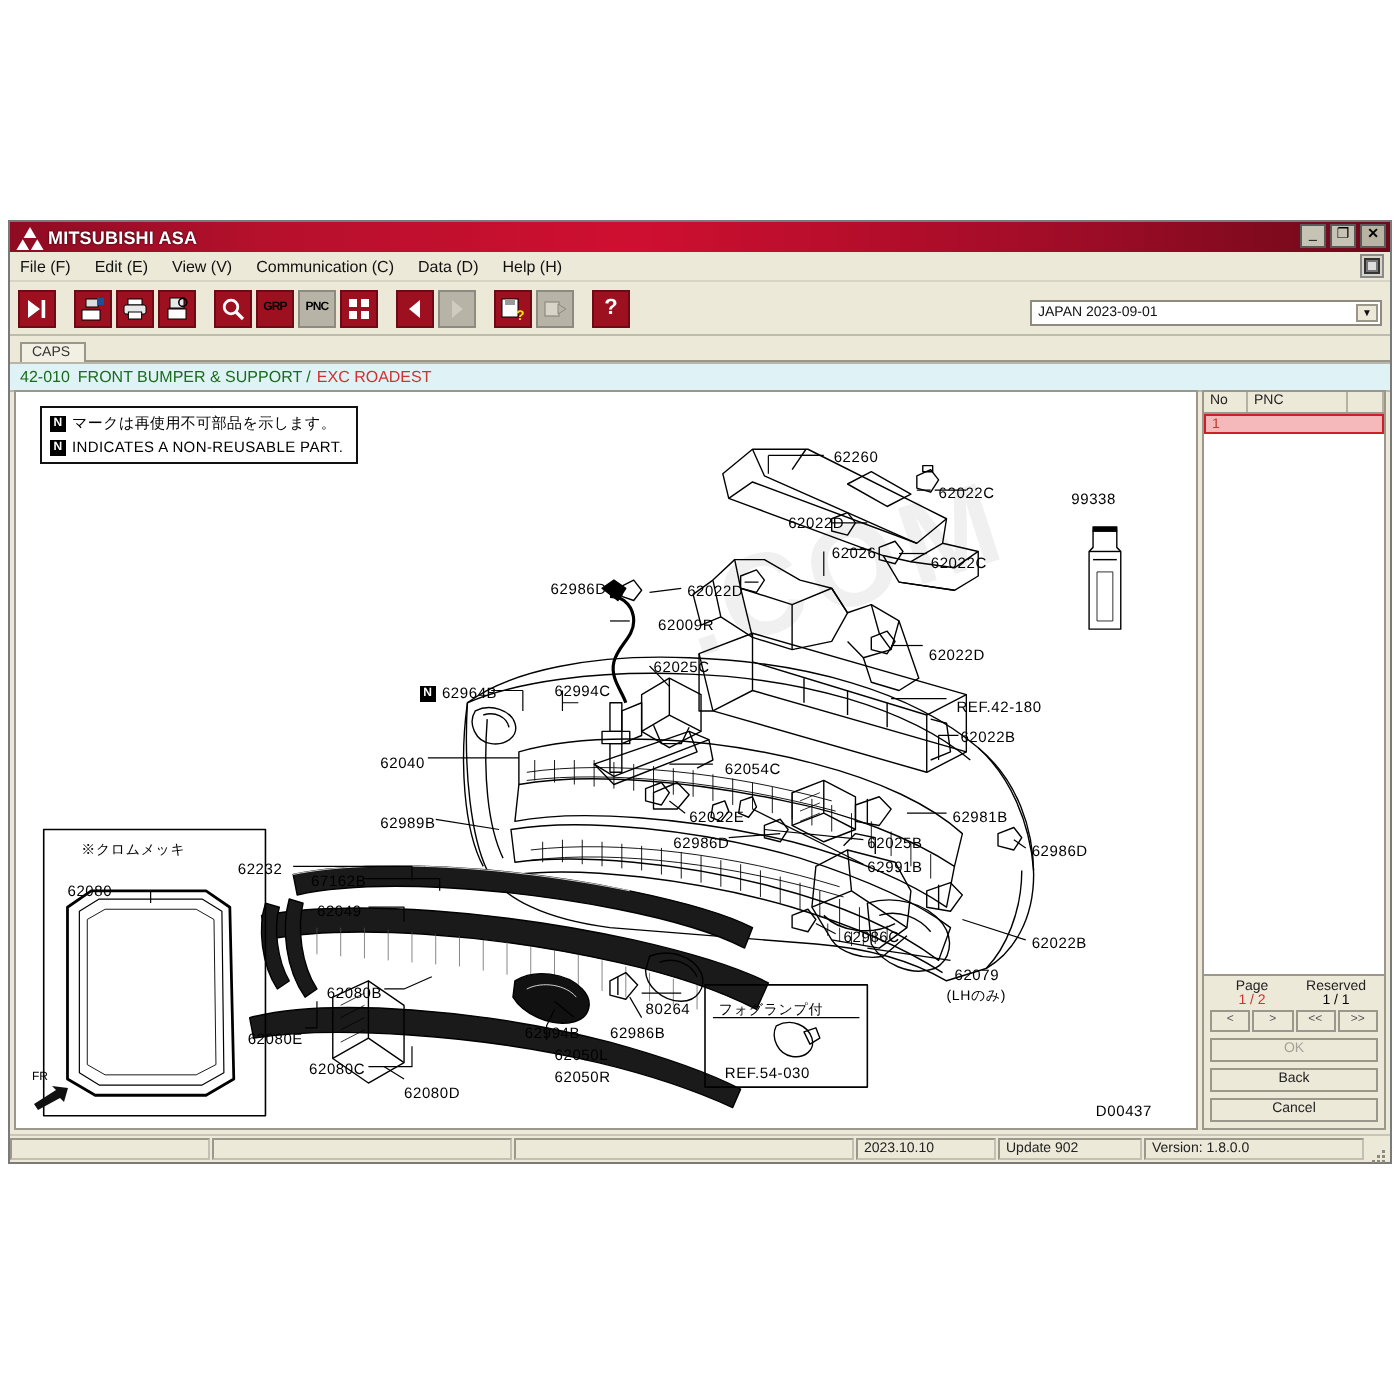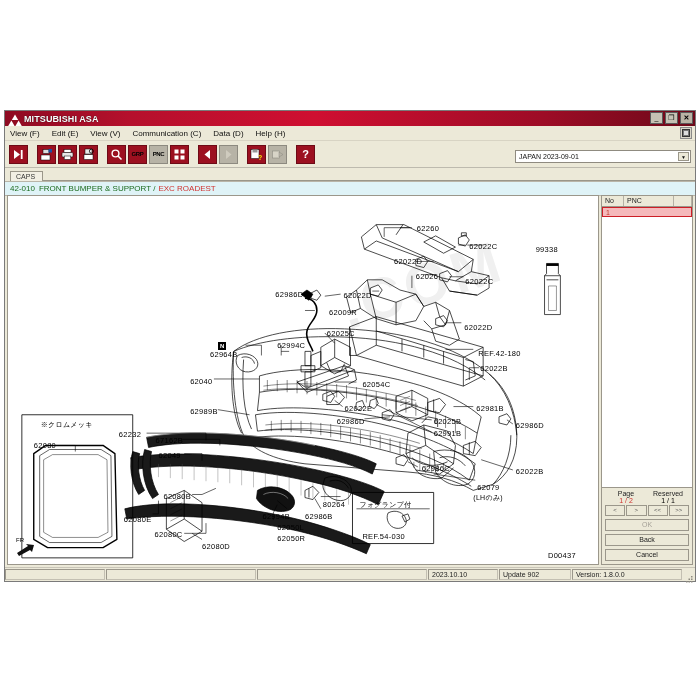--- a/index.html
+++ b/index.html
@@ -113,21 +113,21 @@
         background:#fff;}
   .note-line{font-size:7.5px;color:#000;display:flex;align-items:center;
              white-space:nowrap;letter-spacing:.2px;}
   .note-line + .note-line{margin-top:2px;}
   .nbox{display:inline-block;width:8px;height:8px;background:#000;color:#fff;
         font-size:6px;line-height:8px;text-align:center;margin-right:3px;font-weight:bold;}
 
   .lbl{position:absolute;font-size:7.5px;color:#000;white-space:nowrap;
        font-family:"Liberation Sans",sans-serif;letter-spacing:.3px;}
   .lbl.jp{font-size:7px;}
-  .lbl.nb{display:flex;align-items:center;flex-direction:column;}
+  .lbl.nb{display:flex;align-items:center;}
 
   .wm{position:absolute;font-size:58px;color:#f0f0f0;font-weight:bold;
       letter-spacing:4px;transform:rotate(-18deg);user-select:none;}
 
   .fr{position:absolute;left:8px;bottom:6px;font-size:6px;color:#000;}
 
   svg.art{position:absolute;left:0;top:0;width:100%;height:100%;pointer-events:none;}
 </style>
 </head>
 <body>
@@ -144,21 +144,21 @@
     </div>
     <div class="tb-title">MITSUBISHI ASA</div>
     <div class="tb-btns">
       <div class="tb-btn">_</div>
       <div class="tb-btn">❐</div>
       <div class="tb-btn close">✕</div>
     </div>
   </div>
 
   <div class="menubar">
-    <div class="menu-item">View (F)</div>
+    <div class="menu-item">File (F)</div>
     <div class="menu-item">Edit (E)</div>
     <div class="menu-item">View (V)</div>
     <div class="menu-item">Communication (C)</div>
     <div class="menu-item">Data (D)</div>
     <div class="menu-item">Help (H)</div>
     <div class="menu-right-icon">
       <svg width="8" height="8" viewBox="0 0 8 8">
           <rect x="0.5" y="0.5" width="7" height="7" fill="#777" stroke="#333"></rect>
           <rect x="2" y="2" width="4" height="4" fill="#ddd"></rect>
         </svg>
@@ -557,20 +557,30 @@
 
           <rect x="14" y="214" width="112" height="140" stroke-width="0.8"></rect>
 
           <rect x="348" y="290" width="82" height="50" stroke-width="0.8"></rect>
           <path d="M352 306 L426 306" stroke-width="0.6"></path>
           <path d="M384 310 C392 306 400 310 402 316 C404 322 398 326 392 325 C385 324 381 316 384 310"></path>
           <path d="M398 313 L404 311 L406 316 L401 319 Z"></path>
         </g>
       </svg>
 
+      <div class="note">
+        <div class="note-line">
+          <span class="nbox">N</span>
+          <span>マークは再使用不可部品を示します。</span>
+        </div>
+        <div class="note-line">
+          <span class="nbox">N</span>
+          <span>INDICATES A NON-REUSABLE PART.</span>
+        </div>
+      </div>
 
       <div id="callouts">
           <div class="lbl" style="left: 408.842px; top: 27.6px;">62260</div>
           <div class="lbl" style="left: 461.309px; top: 46px;">62022C</div>
           <div class="lbl" style="left: 527.634px; top: 49.0667px;">99338</div>
           <div class="lbl" style="left: 386.074px; top: 61.3333px;">62022D</div>
           <div class="lbl" style="left: 407.852px; top: 75.6444px;">62026</div>
           <div class="lbl" style="left: 457.349px; top: 80.7556px;">62022C</div>
           <div class="lbl" style="left: 267.282px; top: 94.0444px;">62986D</div>
           <div class="lbl" style="left: 335.587px; top: 95.0667px;">62022D</div>

